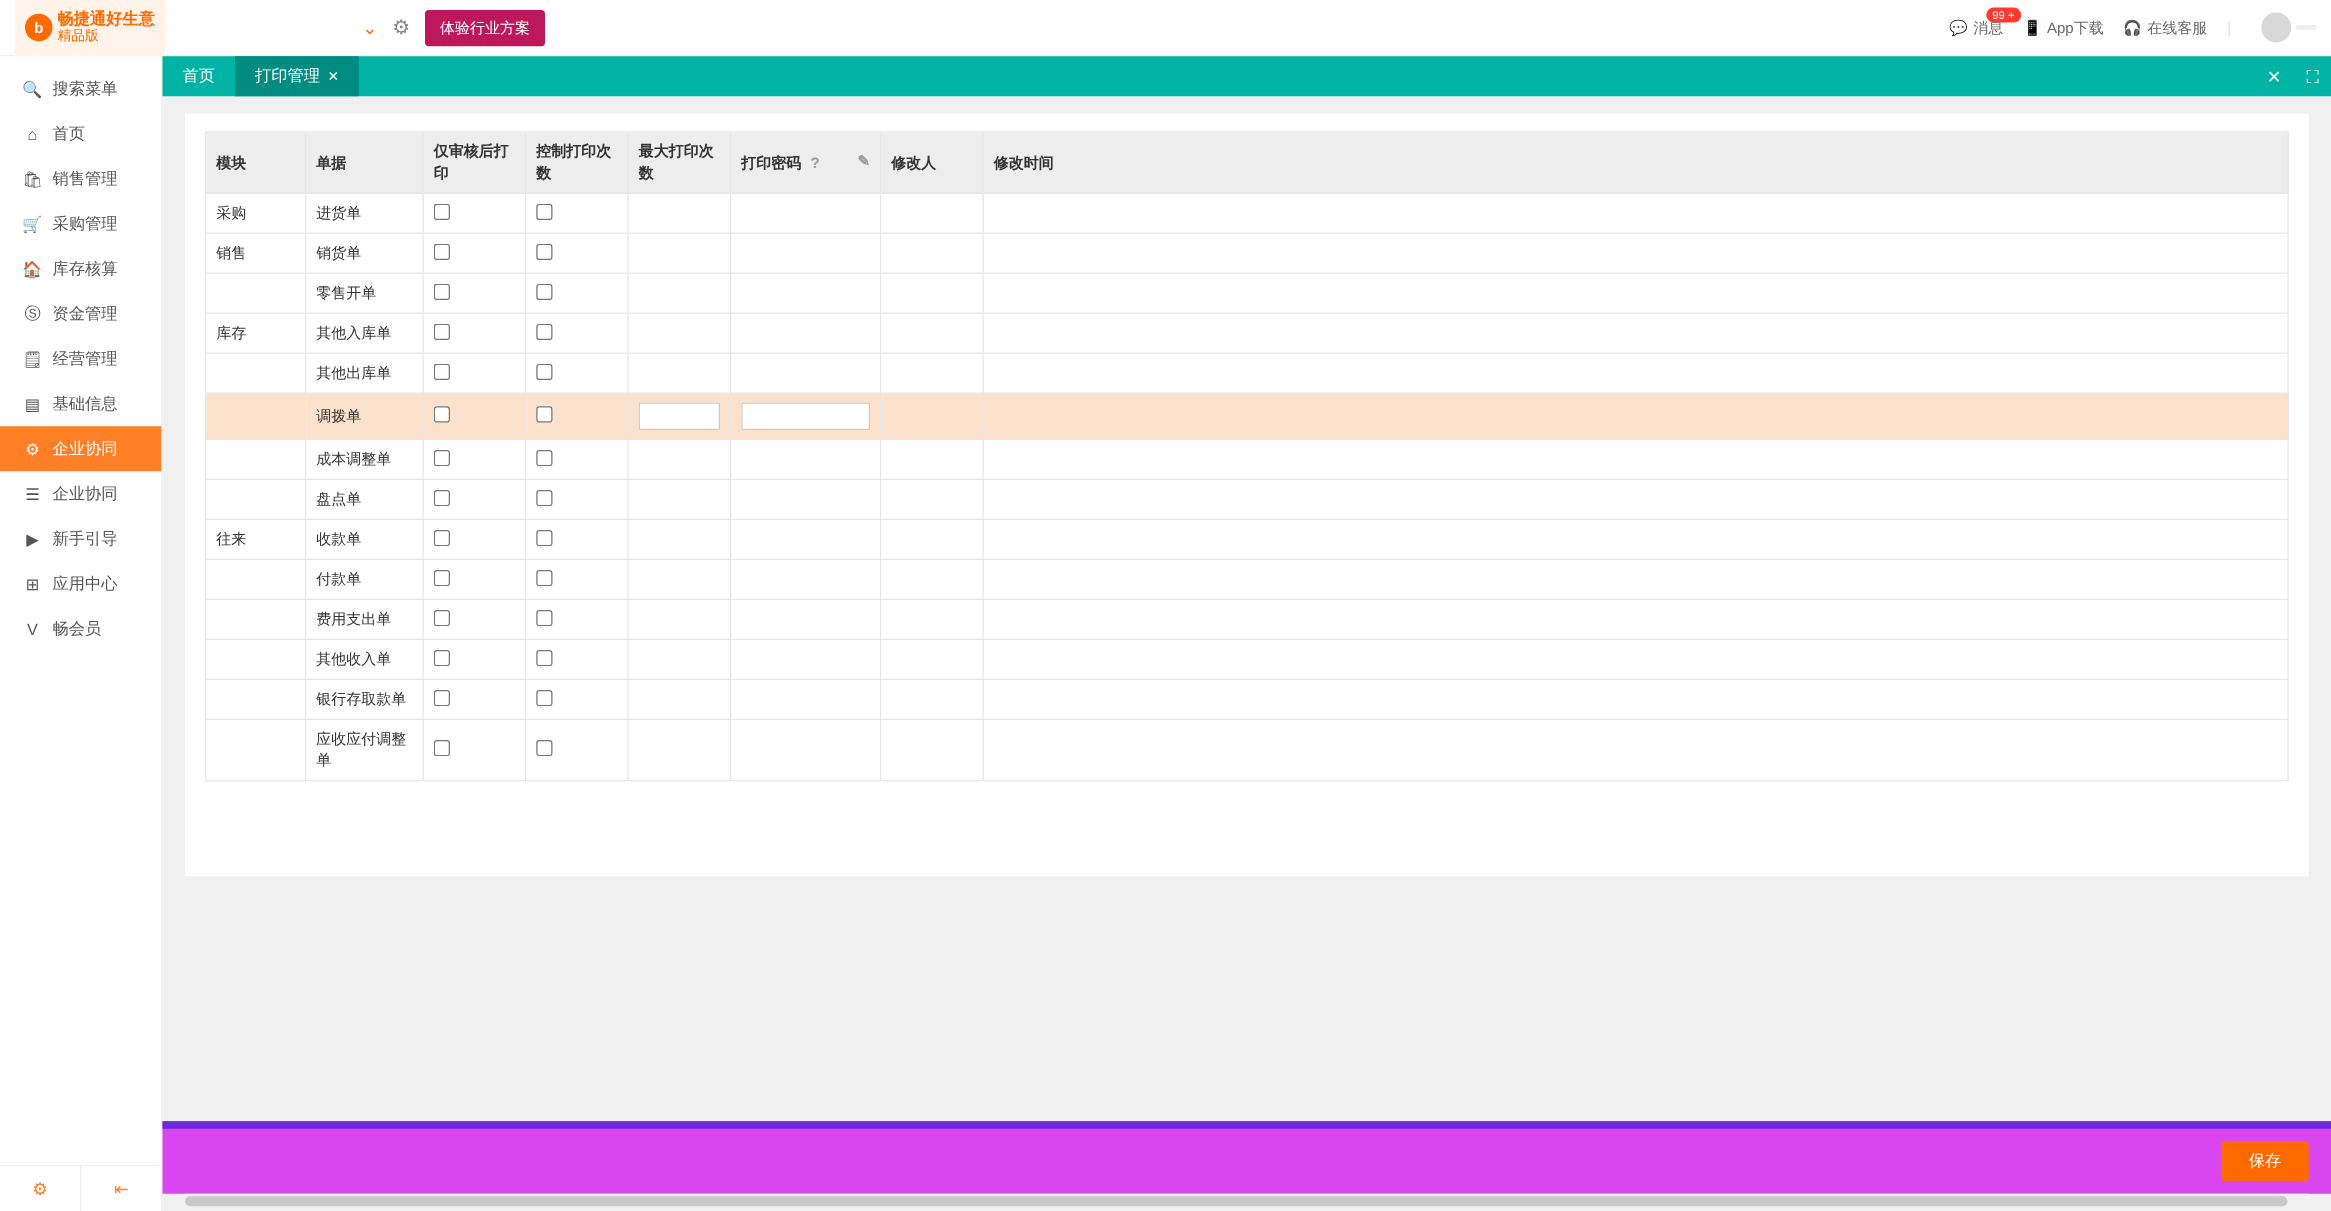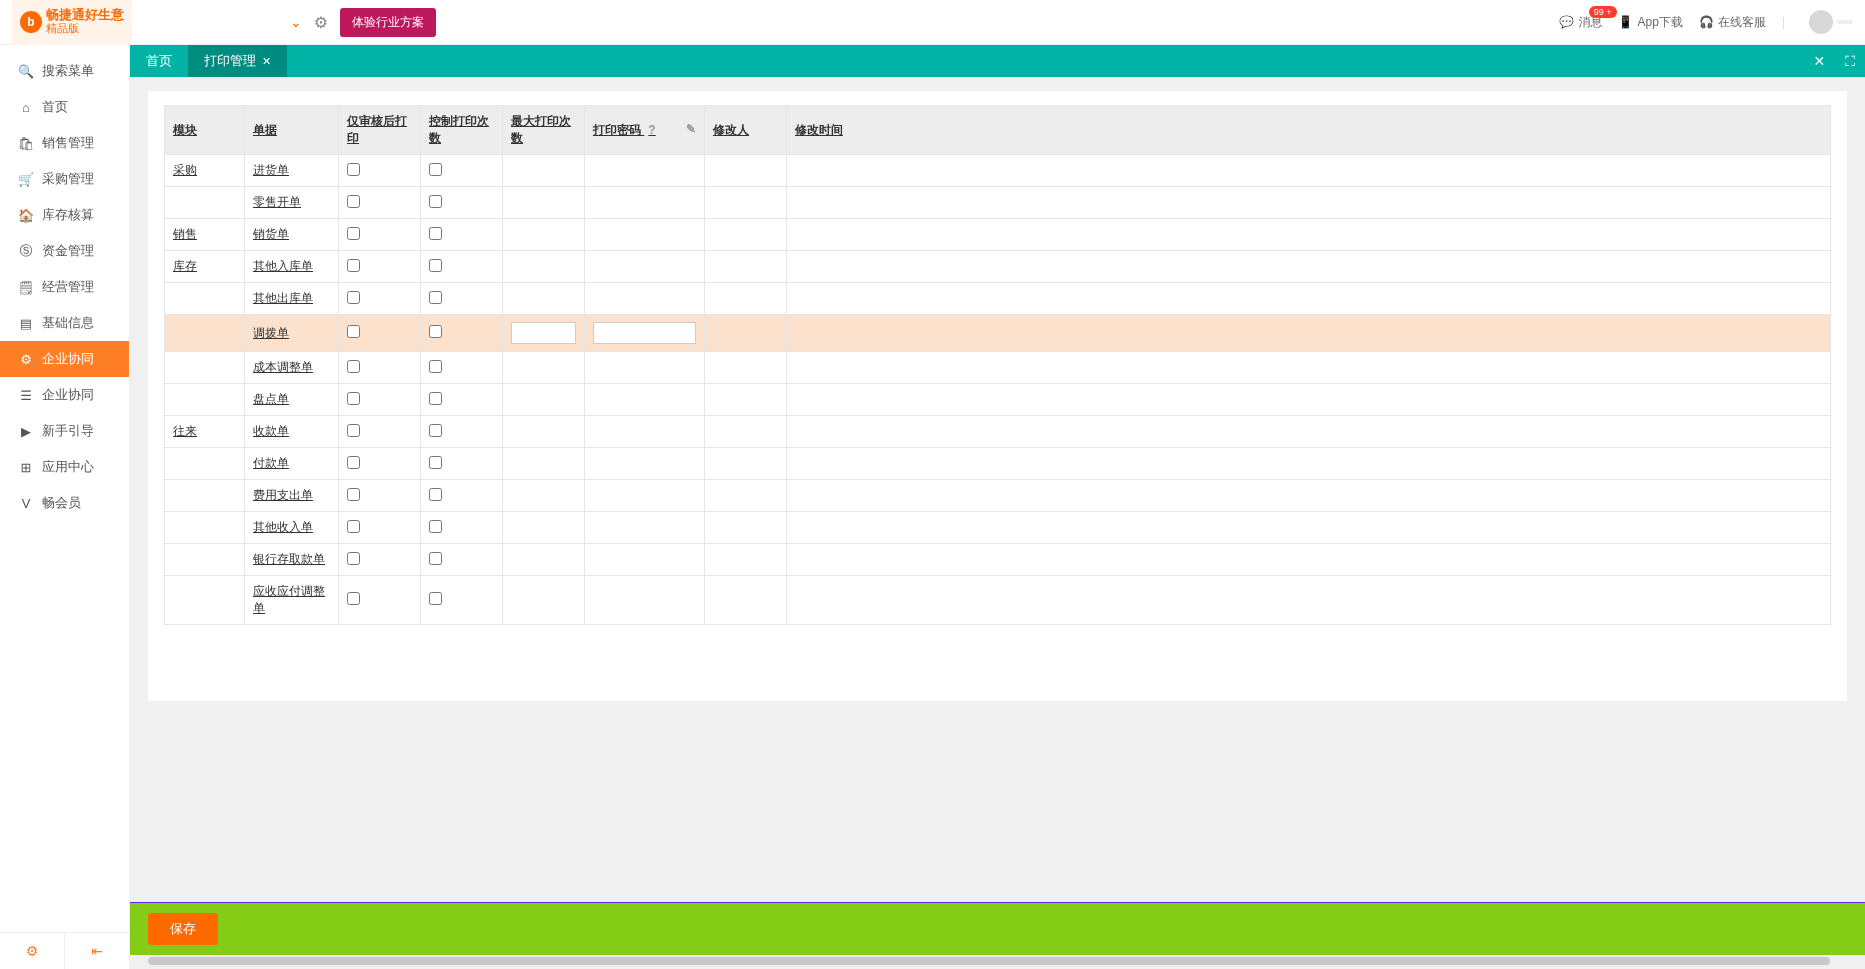--- a/index.html
+++ b/index.html
@@ -39,42 +39,42 @@
 
 .main { flex: 1; display: flex; flex-direction: column; min-width: 0; background: #f0f0f0; }
 .tabbar { display: flex; align-items: center; height: 32px; background: #00b3a4; color: #fff; }
 .tab { display: flex; align-items: center; padding: 0 16px; height: 100%; cursor: pointer; font-size: 13px; }
 .tab.active { background: #008c80; }
 .tab .tx { margin-left: 6px; font-size: 11px; cursor: pointer; }
 .tab-spacer { flex: 1; }
 .tab-icon { padding: 0 10px; cursor: pointer; color: #fff; font-size: 14px; }
 
 .content-wrap { flex: 1; padding: 14px 18px 8px 18px; overflow: auto; }
-.panel { background: #fff; padding: 14px 16px; min-height: 610px; text-decoration: underline; }
+.panel { background: #fff; padding: 14px 16px; min-height: 610px; }
 
 
 table.data { width: 100%; border-collapse: collapse; table-layout: fixed; }
 table.data th, table.data td { border: 1px solid #e6e6e6; padding: 7px 8px; text-align: left; font-size: 12px; vertical-align: middle; }
 table.data th { background: #ededed; color: #333; font-weight: 600; }
 .col-mod { width: 80px; }
 .col-doc { width: 94px; }
 .col-chk1 { width: 82px; }
 .col-chk2 { width: 82px; }
 .col-max { width: 82px; }
 .col-pwd { width: 120px; }
 .col-user { width: 82px; }
 .col-time { }
 tr.highlight td { background: #fce1cc; }
 tr.highlight input.cell-input { border: 1px solid #ccc; background: #fff; width: 100%; height: 22px; padding: 2px 4px; font-size: 12px; }
 input[type=checkbox] { width: 13px; height: 13px; cursor: pointer; }
 .th-icon { color: #999; margin-left: 4px; }
 .th-edit { float: right; color: #999; cursor: pointer; }
 
 
-.footer { background: #84cc16; padding: 10px 18px; display: flex; border-top: 1px solid #6d28d9; }
+.footer { background: #d946ef; padding: 10px 18px; display: flex; justify-content: flex-end; border-top: 6px solid #6d28d9; }
 .save-btn { background: #ff6a00; color: #fff; border: none; padding: 7px 22px; border-radius: 3px; cursor: pointer; font-size: 13px; }
 
 .hscroll { height: 12px; background: #f0f0f0; position: relative; margin: 0 18px 2px 18px; }
 .hscroll .thumb { position: absolute; left: 0; top: 2px; height: 8px; width: 99%; background: #c8c8c8; border-radius: 4px; }
 </style>
 </head>
 <body>
 
 <div class="app">
 
@@ -228,32 +228,32 @@
                   <td>采购</td>
                   <td>进货单</td>
                   <td><input type="checkbox" style=""></td>
                   <td><input type="checkbox" style=""></td>
                   <td></td>
                   <td></td>
                   <td></td>
                   <td></td>
                 </tr>
                 <tr>
-                  <td></td>
-                  <td>零售开单</td>
-                  <td><input type="checkbox" style=""></td>
-                  <td><input type="checkbox" style=""></td>
-                  <td></td>
-                  <td></td>
-                  <td></td>
-                  <td></td>
-                </tr>
-                <tr>
                   <td>销售</td>
                   <td>销货单</td>
+                  <td><input type="checkbox" style=""></td>
+                  <td><input type="checkbox" style=""></td>
+                  <td></td>
+                  <td></td>
+                  <td></td>
+                  <td></td>
+                </tr>
+                <tr>
+                  <td></td>
+                  <td>零售开单</td>
                   <td><input type="checkbox" style=""></td>
                   <td><input type="checkbox" style=""></td>
                   <td></td>
                   <td></td>
                   <td></td>
                   <td></td>
                 </tr>
                 <tr>
                   <td>库存</td>
                   <td>其他入库单</td>

